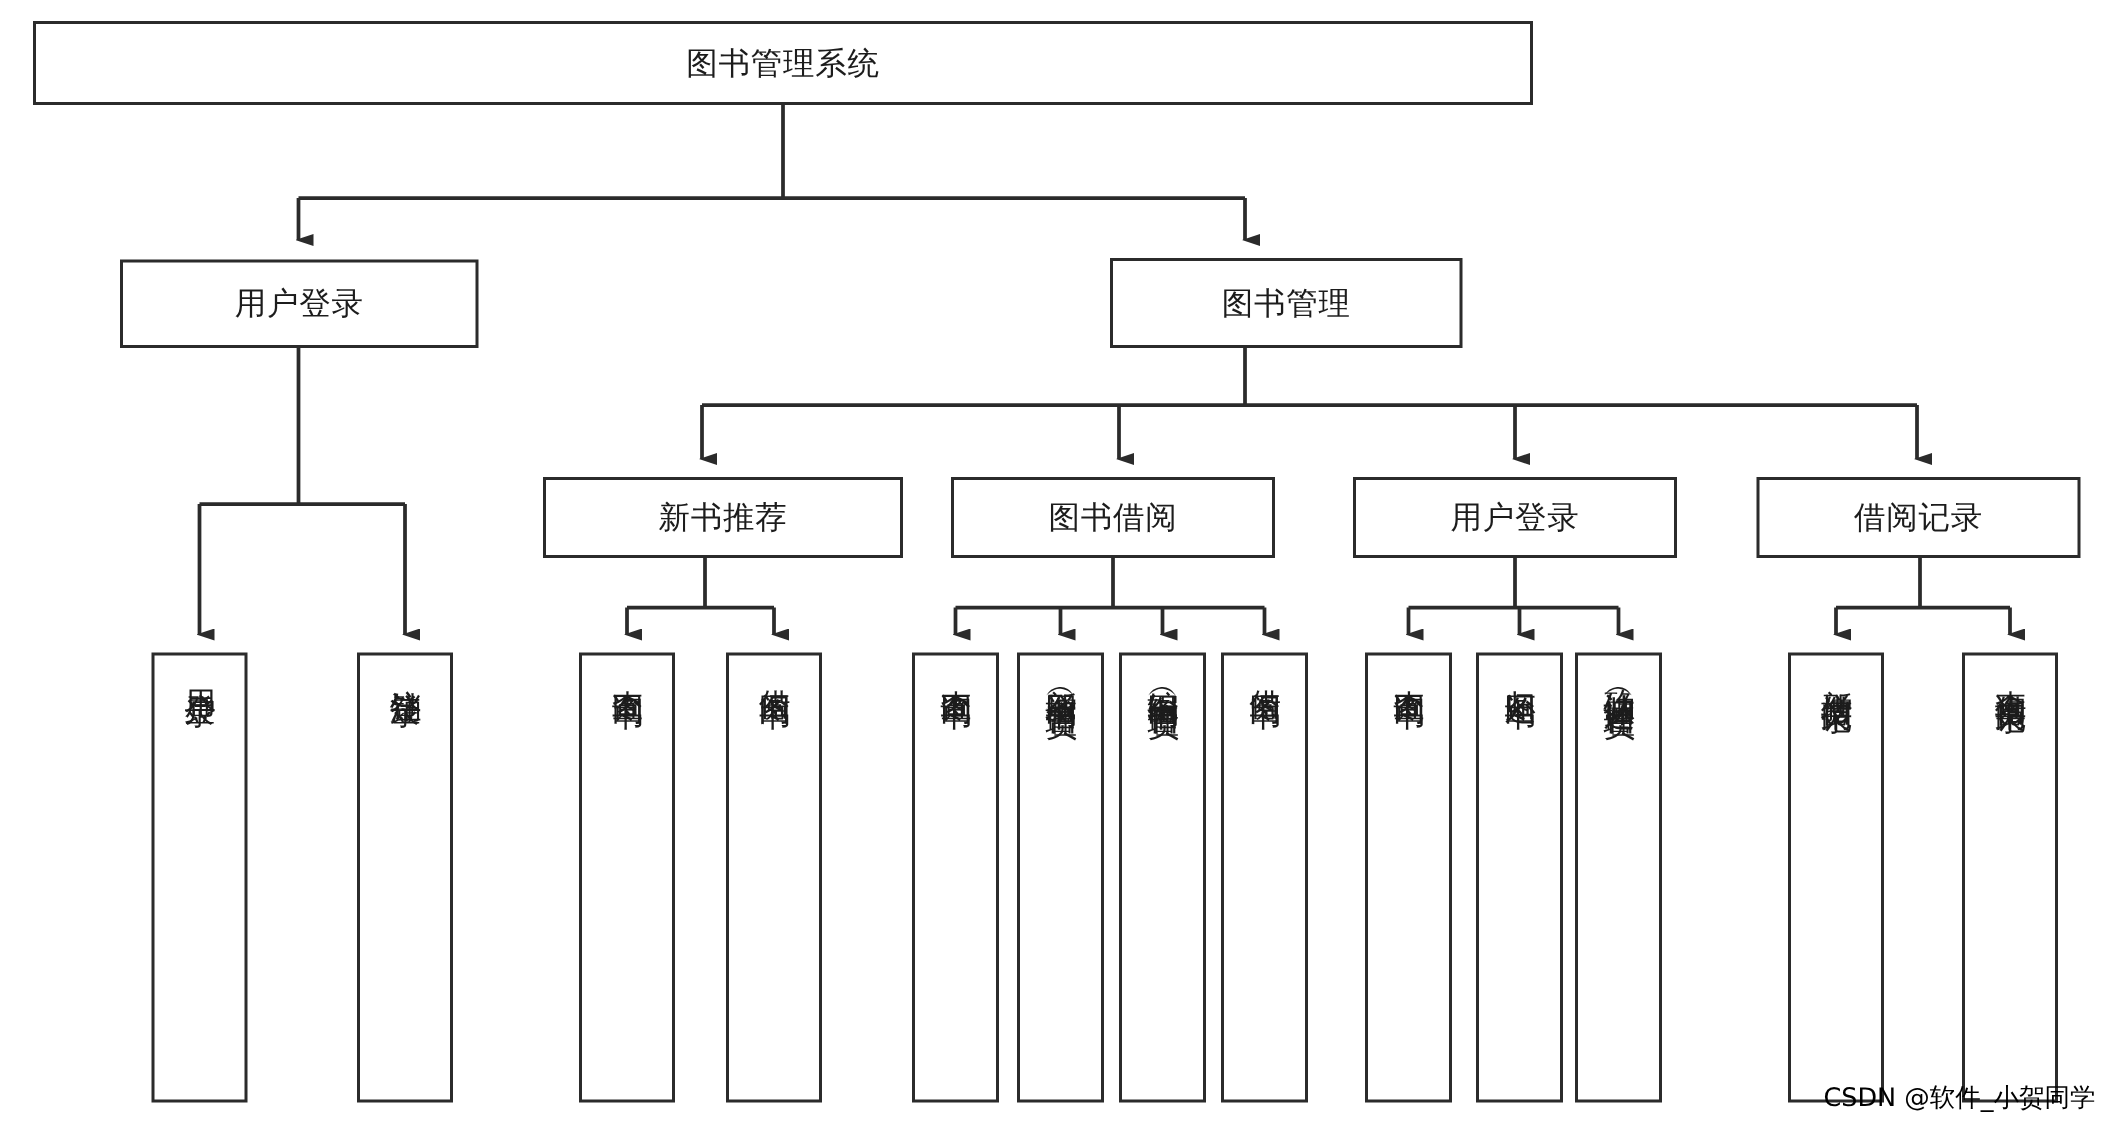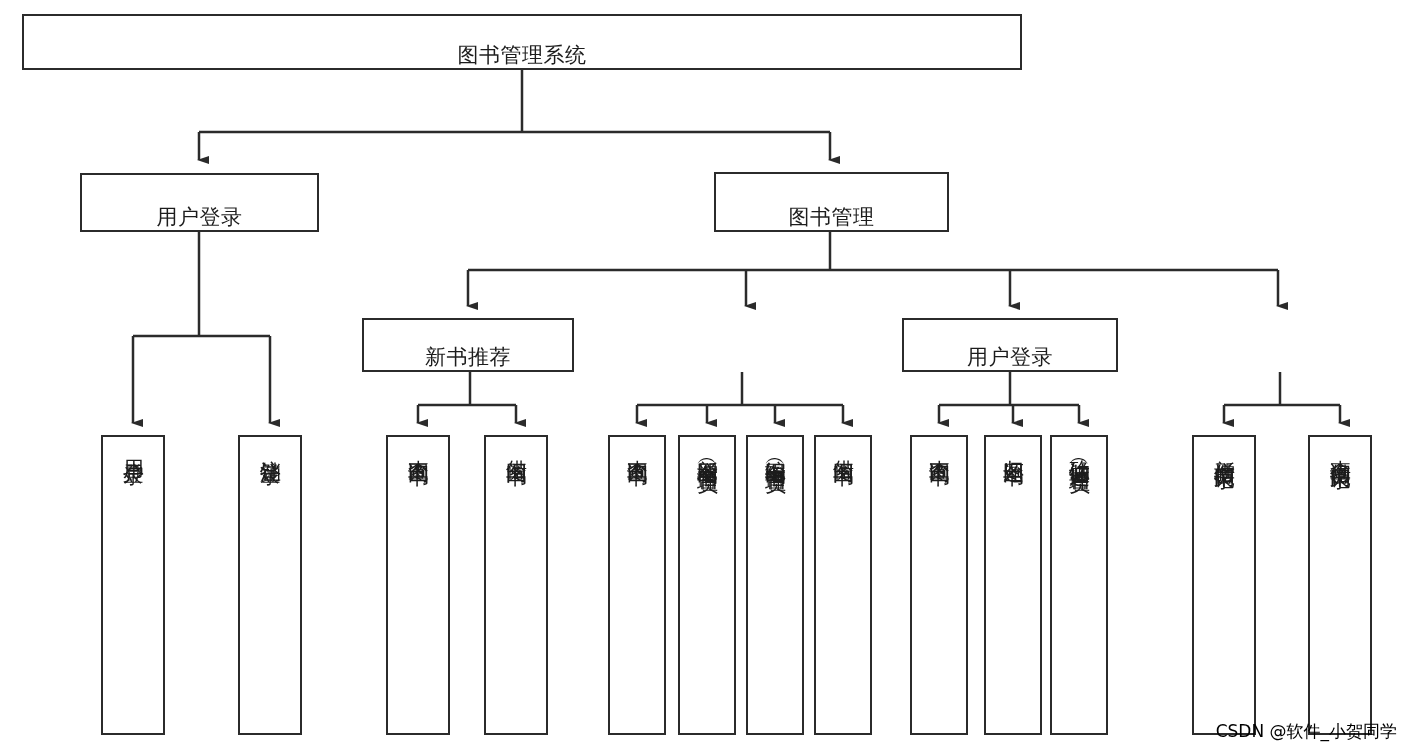--- a/index.html
+++ b/index.html
@@ -23,21 +23,21 @@
     top: 0;
     width: 1405px;
     height: 747px;
   }
   .node {
     position: absolute;
     box-sizing: border-box;
     background: #ffffff;
     border: 2.5px solid #2b2b2b;
     display: flex;
-    align-items: flex-end;
+    align-items: center;
     justify-content: center;
     z-index: 2;
   }
   .node .label {
     font-size: 21px;
     color: #1c1c1c;
     line-height: 1.18;
     letter-spacing: 0.5px;
     white-space: nowrap;
   }
@@ -120,29 +120,35 @@
     </g>
   </svg>
 
   <div class="node" style="left: 22px; top: 14px; width: 1000px; height: 56px;">
     <span class="label">图书管理系统</span>
   </div>
 
   <div class="node" style="left: 80px; top: 173px; width: 239px; height: 59px;">
     <span class="label">用户登录</span>
   </div>
-  <div class="node" style="left: 714px; top: 172px; width: 235px; height: 60px;">
+  <div class="node" style="left: 740px; top: 172px; width: 235px; height: 60px;">
     <span class="label">图书管理</span>
   </div>
 
-  <div class="node" style="left: 362px; top: 318px; width: 212px; height: 54px;">
+  <div class="node" style="left: 362px; top: 318px; width: 240px; height: 54px;">
     <span class="label">新书推荐</span>
+  </div>
+  <div class="node" style="left: 634px; top: 318px; width: 216px; height: 54px;">
+    <span class="label">图书借阅</span>
   </div>
   <div class="node" style="left: 902px; top: 318px; width: 216px; height: 54px;">
     <span class="label">用户登录</span>
+  </div>
+  <div class="node" style="left: 1171px; top: 318px; width: 216px; height: 54px;">
+    <span class="label">借阅记录</span>
   </div>
 
   <div class="node vertical" style="left: 101px; top: 435px; width: 64px; height: 300px;">
     <span class="label">用户登录</span>
   </div>
   <div class="node vertical" style="left: 238px; top: 435px; width: 64px; height: 300px;">
     <span class="label">注销登录</span>
   </div>
   <div class="node vertical" style="left: 386px; top: 435px; width: 64px; height: 300px;">
     <span class="label">查询图书</span>

